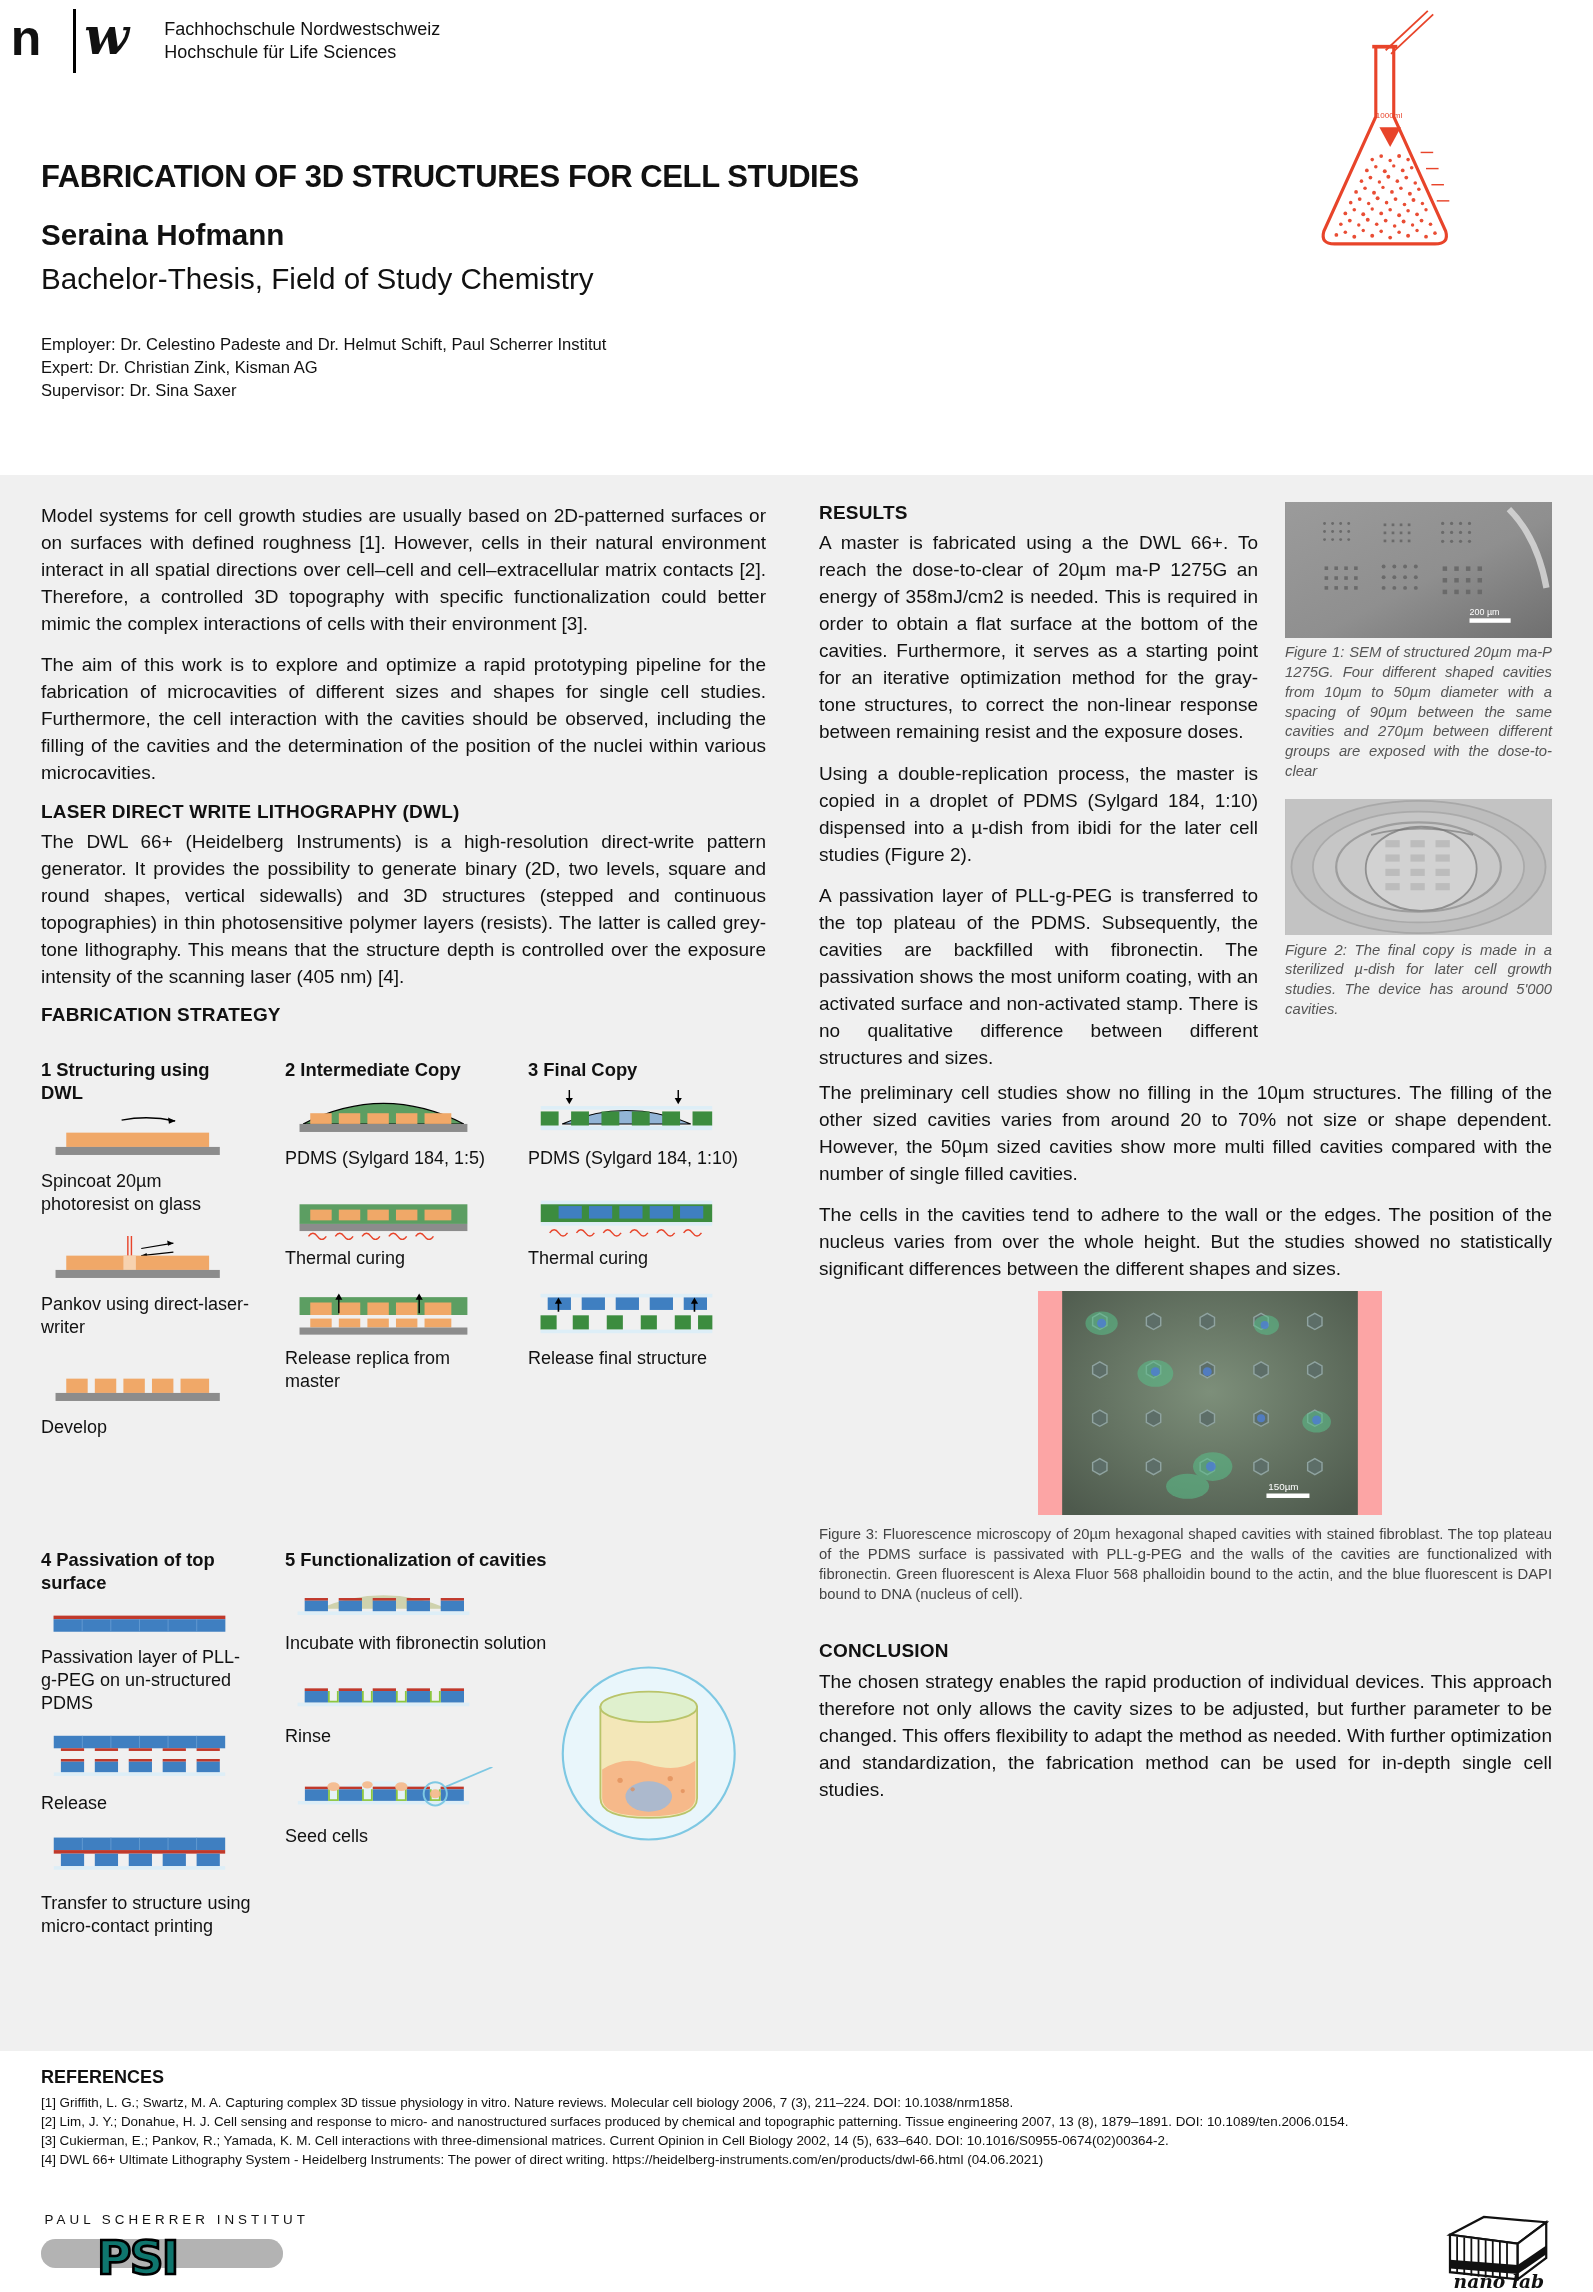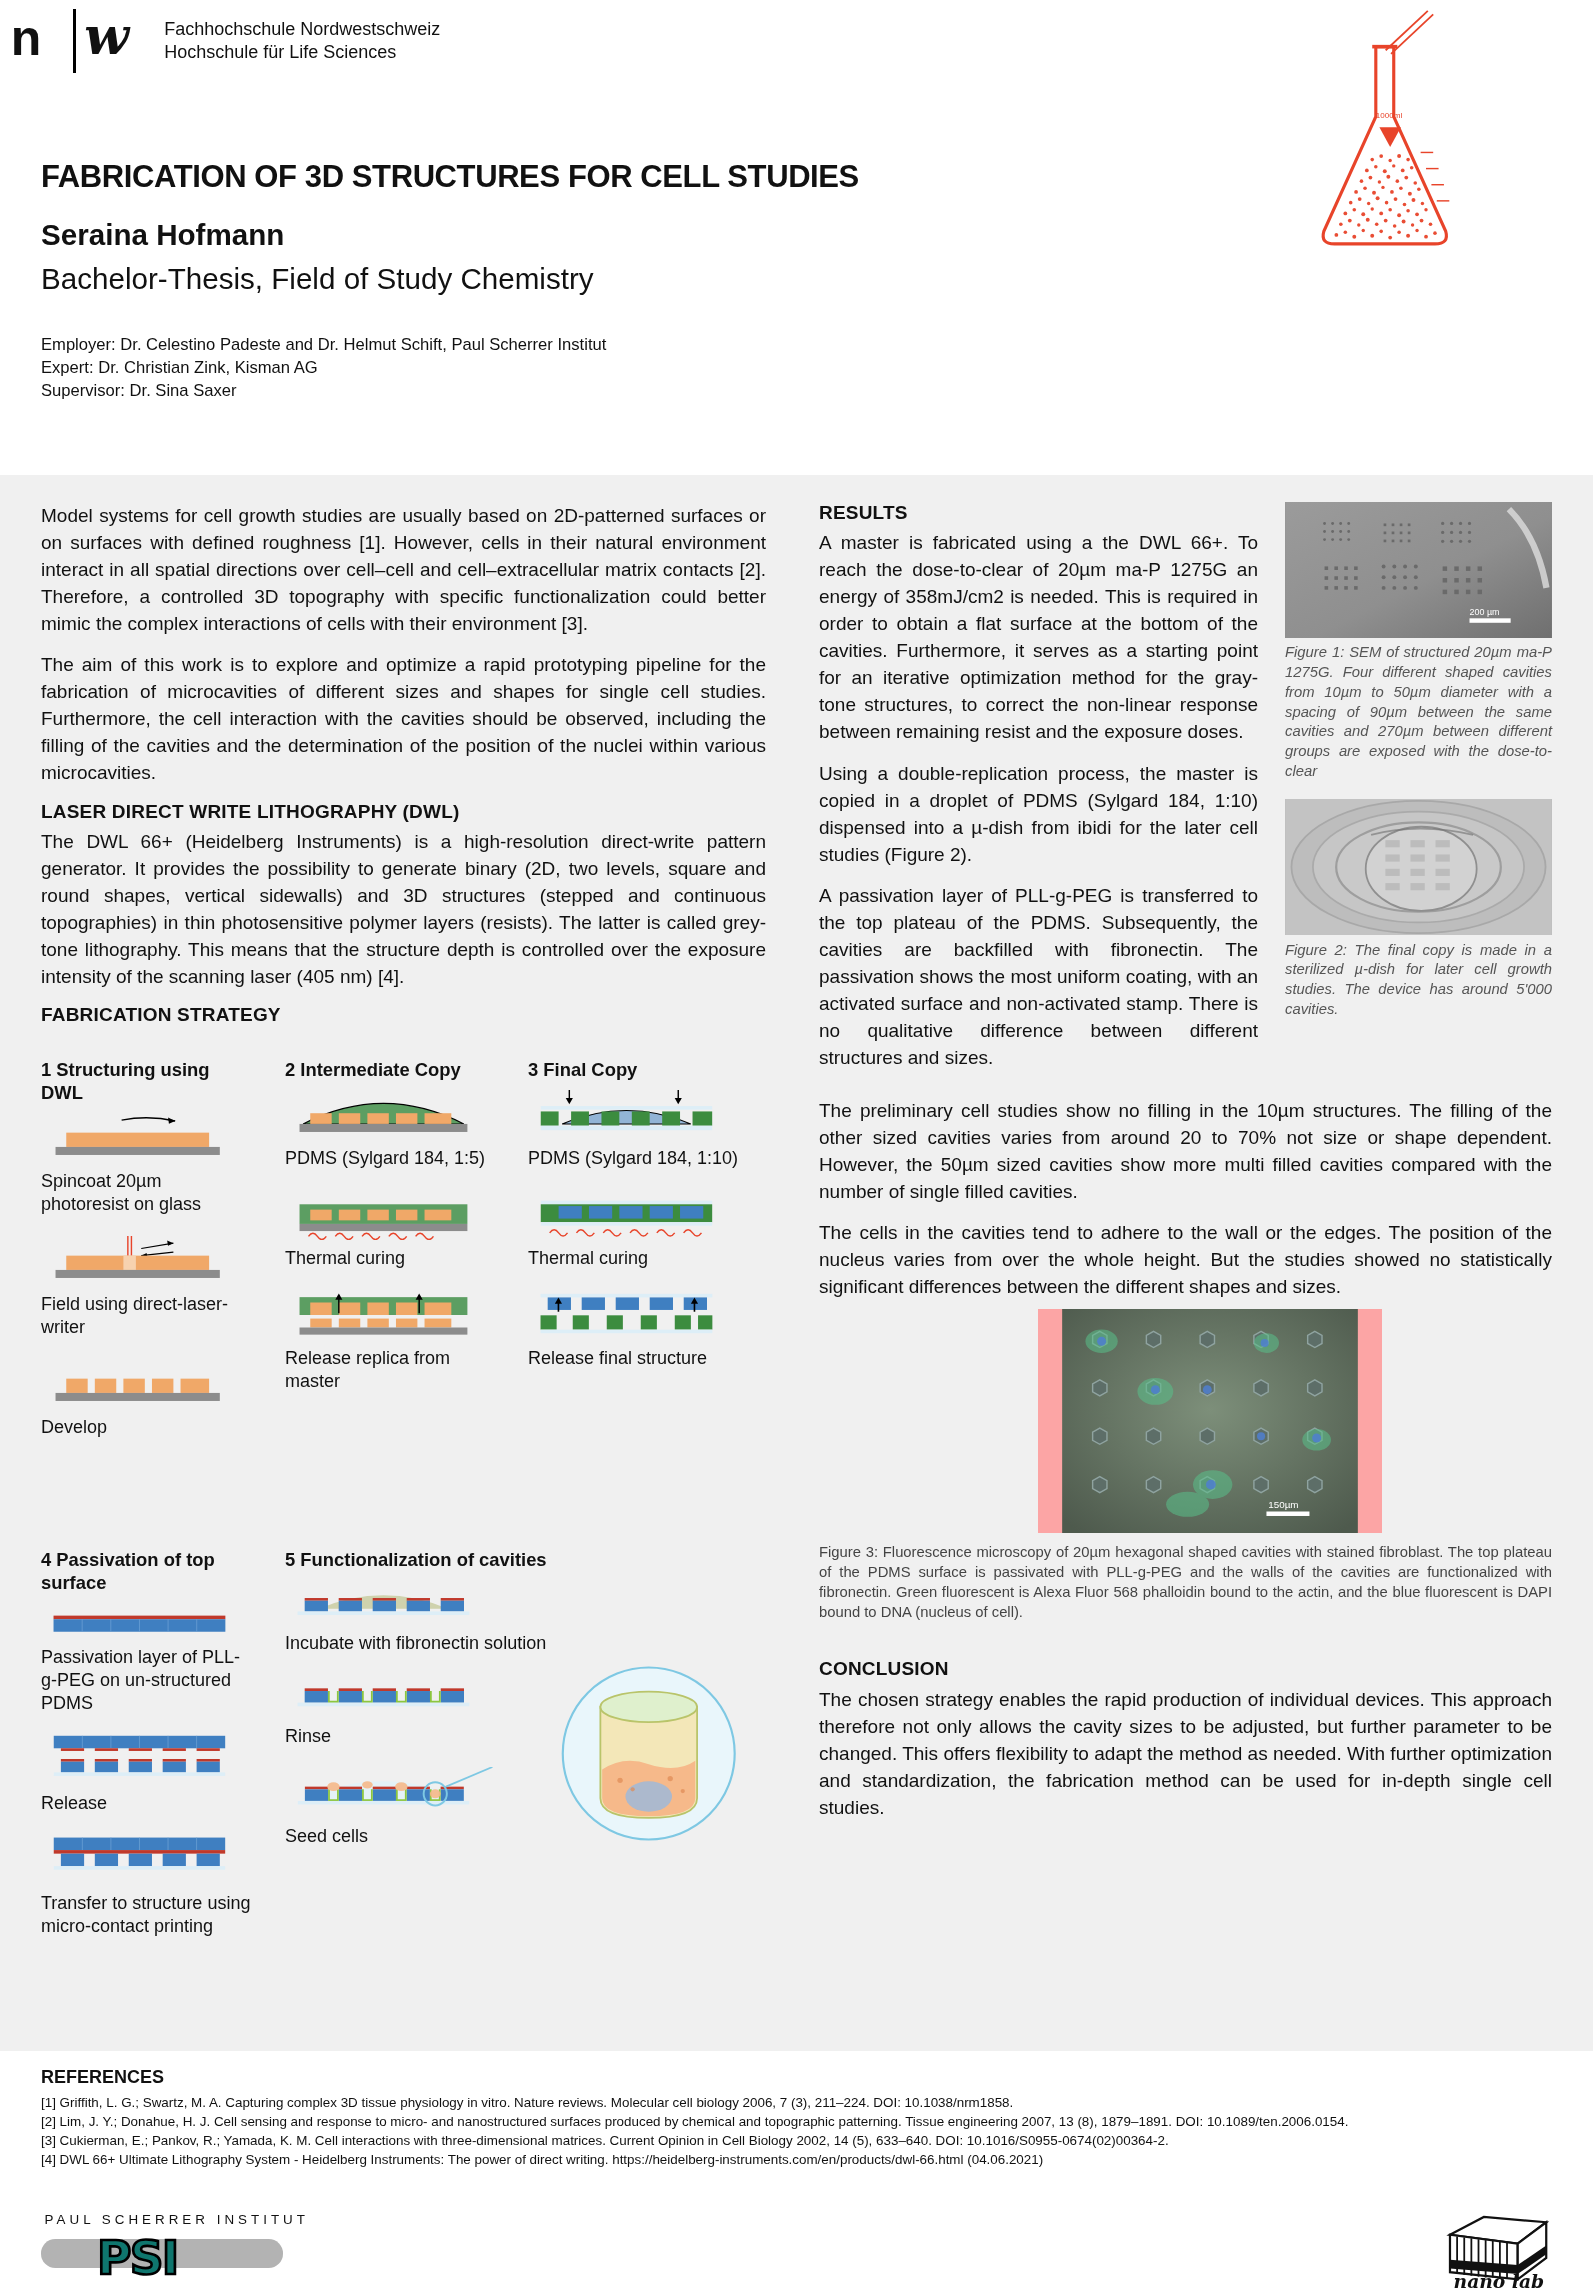--- a/index.html
+++ b/index.html
@@ -229,21 +229,21 @@
                 <line x1="101" y1="0" x2="101" y2="22" stroke="#e8442a" stroke-width="1.6"></line>
                 <path d="M112,14 L148,8" stroke="#000" stroke-width="1.4"></path>
                 <path d="M148,8 l-7,-3 l1,6 z" fill="#000"></path>
                 <path d="M148,18 L112,22" stroke="#000" stroke-width="1.4"></path>
                 <path d="M112,22 l7,3 l-1,-6 z" fill="#000"></path>
                 <rect x="28" y="22" width="160" height="16" fill="#f0a868"></rect>
                 <rect x="92" y="22" width="14" height="16" fill="#f7d2af"></rect>
                 <rect x="16" y="38" width="184" height="9" fill="#8c8c8c"></rect>
               </svg>
             </div>
-            <div class="steplbl">Field using direct-laser-writer</div>
+            <div class="steplbl">Pankov using direct-laser-writer</div>
           </div>
 
           <div class="stepblock">
             <div class="stepgfx">
               <svg width="213" height="50" viewBox="0 0 238 56">
                 <g fill="#f0a868">
                   <rect x="28" y="22" width="24" height="16"></rect>
                     <rect x="60" y="22" width="24" height="16"></rect>
                   <rect x="92" y="22" width="24" height="16"></rect>
                     <rect x="124" y="22" width="24" height="16"></rect>
@@ -762,21 +762,21 @@
                     <rect x="168" y="94" width="16" height="8"></rect>
                 </g>
                 <path d="M96,40 Q150,26 210,40" stroke="#6f6f6f" stroke-width="2" fill="none" opacity="0.6"></path>
               </svg>
             </div>
             <div class="figcap">Figure 2: The final copy is made in a sterilized µ-dish for later cell growth studies. The device has around 5'000 cavities.</div>
           </div>
         </div>
       </div>
 
-      <div style="margin-top:26px">
+      <div style="margin-top:8px">
         <p class="body">The preliminary cell studies show no filling in the 10µm structures. The filling of the other sized cavities varies from around 20 to 70% not size or shape dependent. However, the 50µm sized cavities show more multi filled cavities compared with the number of single filled cavities.</p>
         <p class="body">The cells in the cavities tend to adhere to the wall or the edges. The position of the nucleus varies from over the whole height. But the studies showed no statistically significant differences between the different shapes and sizes.</p>
       </div>
 
       <div style="margin-top:9px;text-align:center">
         <div style="display:inline-block;width:296px">
           <div class="figimg" style="height:224px;width:344px;background:#fca5a5">
             <svg width="296" height="224" viewBox="0 0 330 250">
               <defs>
                 <radialGradient id="flg" cx="50%" cy="45%" r="70%">

